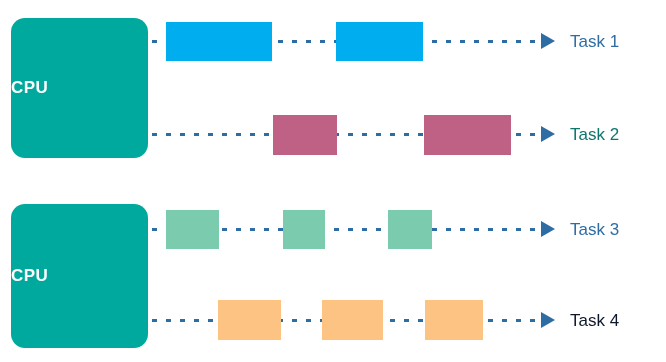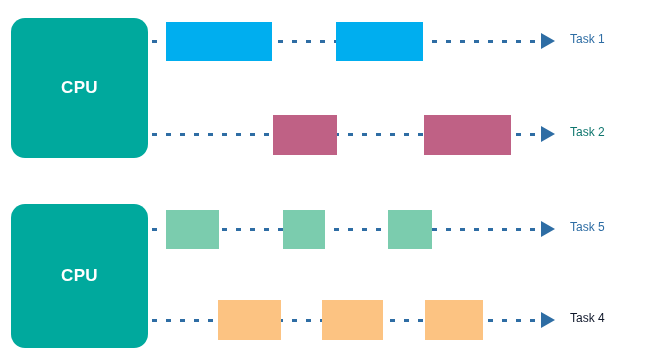--- a/index.html
+++ b/index.html
@@ -17,21 +17,20 @@
     height: 362px;
     background: #ffffff;
     overflow: hidden;
   }
   .cpu-box {
     position: absolute;
     background: #00A99D;
     border-radius: 14px;
     display: flex;
     align-items: center;
-    justify-content: center;
   }
   .cpu-label {
     color: #ffffff;
     font-family: "Liberation Sans", sans-serif;
     font-size: 17px;
     font-weight: bold;
     letter-spacing: 0.4px;
   }
   .task-row {
     position: absolute;
@@ -52,21 +51,21 @@
     width: 0;
     height: 0;
     border-top: 8px solid transparent;
     border-bottom: 8px solid transparent;
     border-left: 14px solid #2E6DA4;
   }
   .task-label {
     position: absolute;
     color: #2E6DA4;
     font-family: "Liberation Sans", sans-serif;
-    font-size: 12px;
+    font-size: 17px;
     white-space: nowrap;
     line-height: 1;
   }
 </style>
 </head>
 <body>
 
 <div id="diagram" style="width: 666px; height: 362px; background: rgb(255, 255, 255);">
 
   <div class="cpu-box" id="cpu-0" style="left: 11px; top: 18px; width: 137px; height: 140px; border-radius: 14px; background: rgb(0, 169, 157);">
@@ -90,21 +89,21 @@
         <div class="exec-block" style="left: 424px; top: 115px; width: 87px; height: 40px; background: rgb(191, 97, 133);"></div>
         <div class="arrow-head" style="left: 541px; top: 126px; border-left-color: rgb(46, 109, 164);"></div>
         <div class="task-label" style="left: 570px; top: 126px; color: #0f766e;">Task 2</div>
       </div>
       <div class="task-row">
         <div class="dash-line" style="left: 152px; top: 228px; width: 389px;"></div>
         <div class="exec-block" style="left: 166px; top: 210px; width: 53px; height: 39px; background: rgb(123, 204, 174);"></div>
         <div class="exec-block" style="left: 283px; top: 210px; width: 42px; height: 39px; background: rgb(123, 204, 174);"></div>
         <div class="exec-block" style="left: 388px; top: 210px; width: 44px; height: 39px; background: rgb(123, 204, 174);"></div>
         <div class="arrow-head" style="left: 541px; top: 221px; border-left-color: rgb(46, 109, 164);"></div>
-        <div class="task-label" style="left: 570px; top: 221px; color: rgb(46, 109, 164);">Task 5</div>
+        <div class="task-label" style="left: 570px; top: 221px; color: rgb(46, 109, 164);">Task 3</div>
       </div>
       <div class="task-row">
         <div class="dash-line" style="left: 152px; top: 319px; width: 389px;"></div>
         <div class="exec-block" style="left: 218px; top: 300px; width: 63px; height: 40px; background: rgb(252, 195, 130);"></div>
         <div class="exec-block" style="left: 322px; top: 300px; width: 61px; height: 40px; background: rgb(252, 195, 130);"></div>
         <div class="exec-block" style="left: 425px; top: 300px; width: 58px; height: 40px; background: rgb(252, 195, 130);"></div>
         <div class="arrow-head" style="left: 541px; top: 312px; border-left-color: rgb(46, 109, 164);"></div>
         <div class="task-label" style="left: 570px; top: 312px; color: #0f172a;">Task 4</div>
       </div>
     </div>

